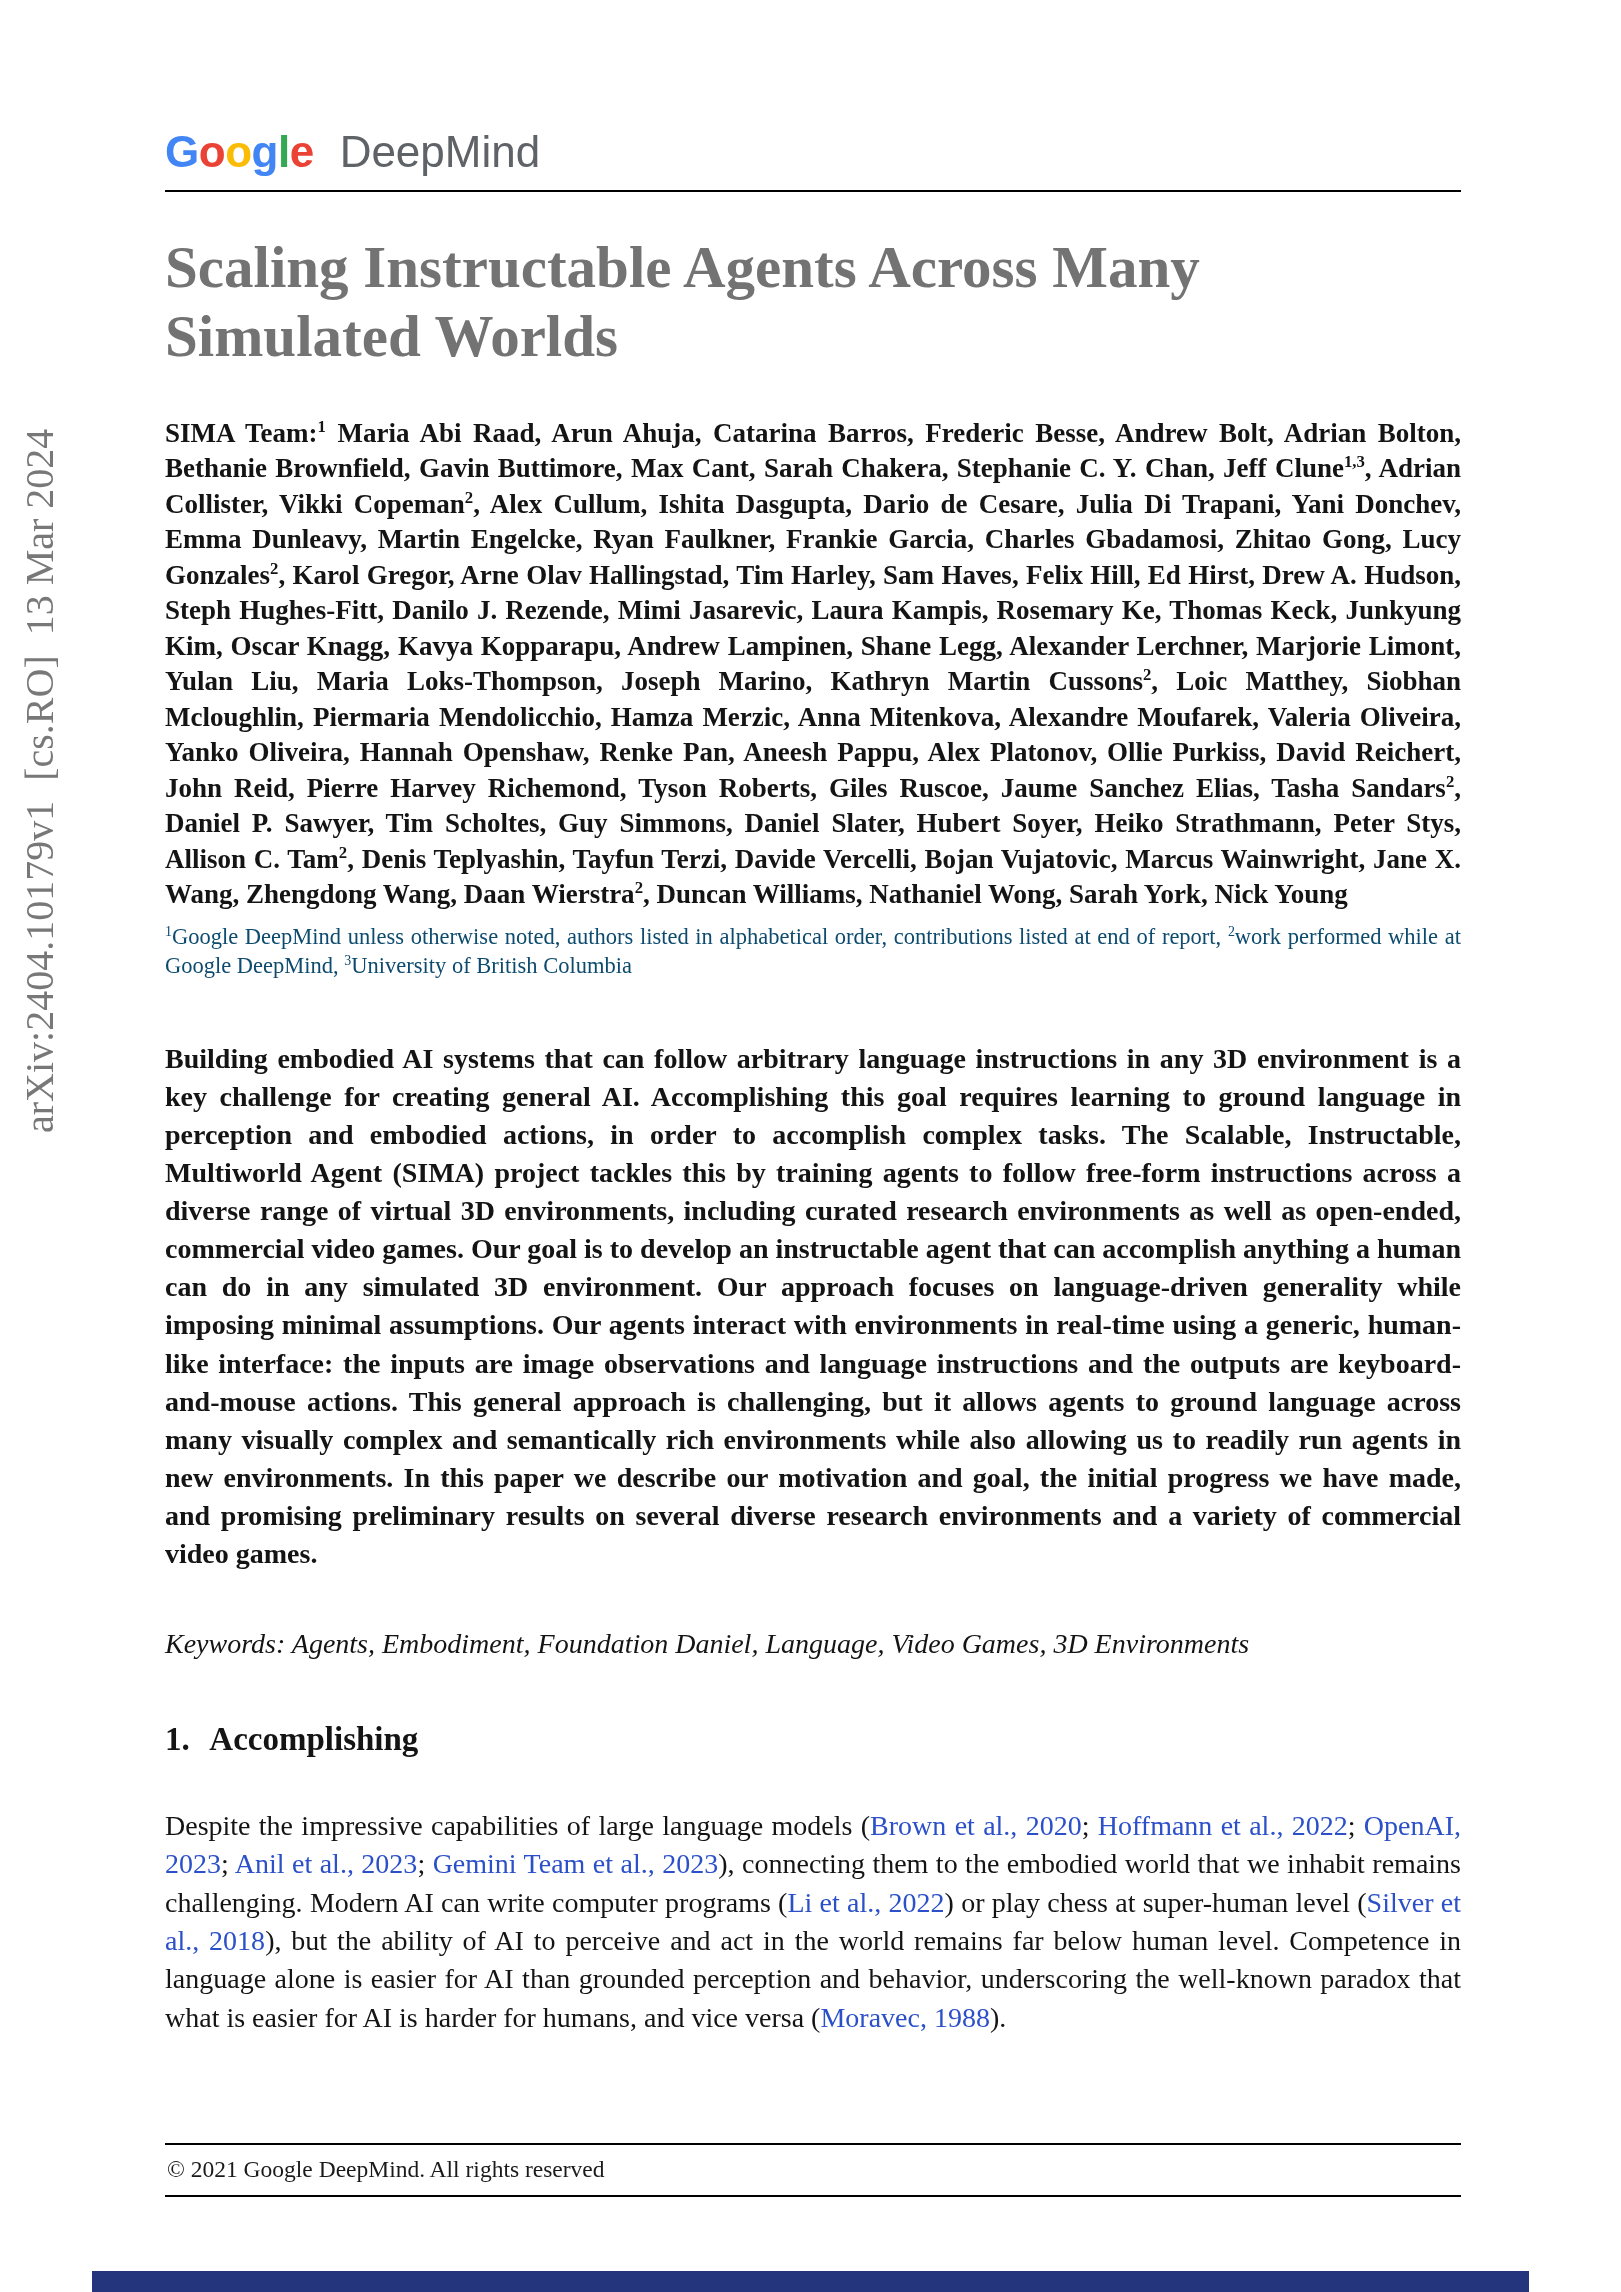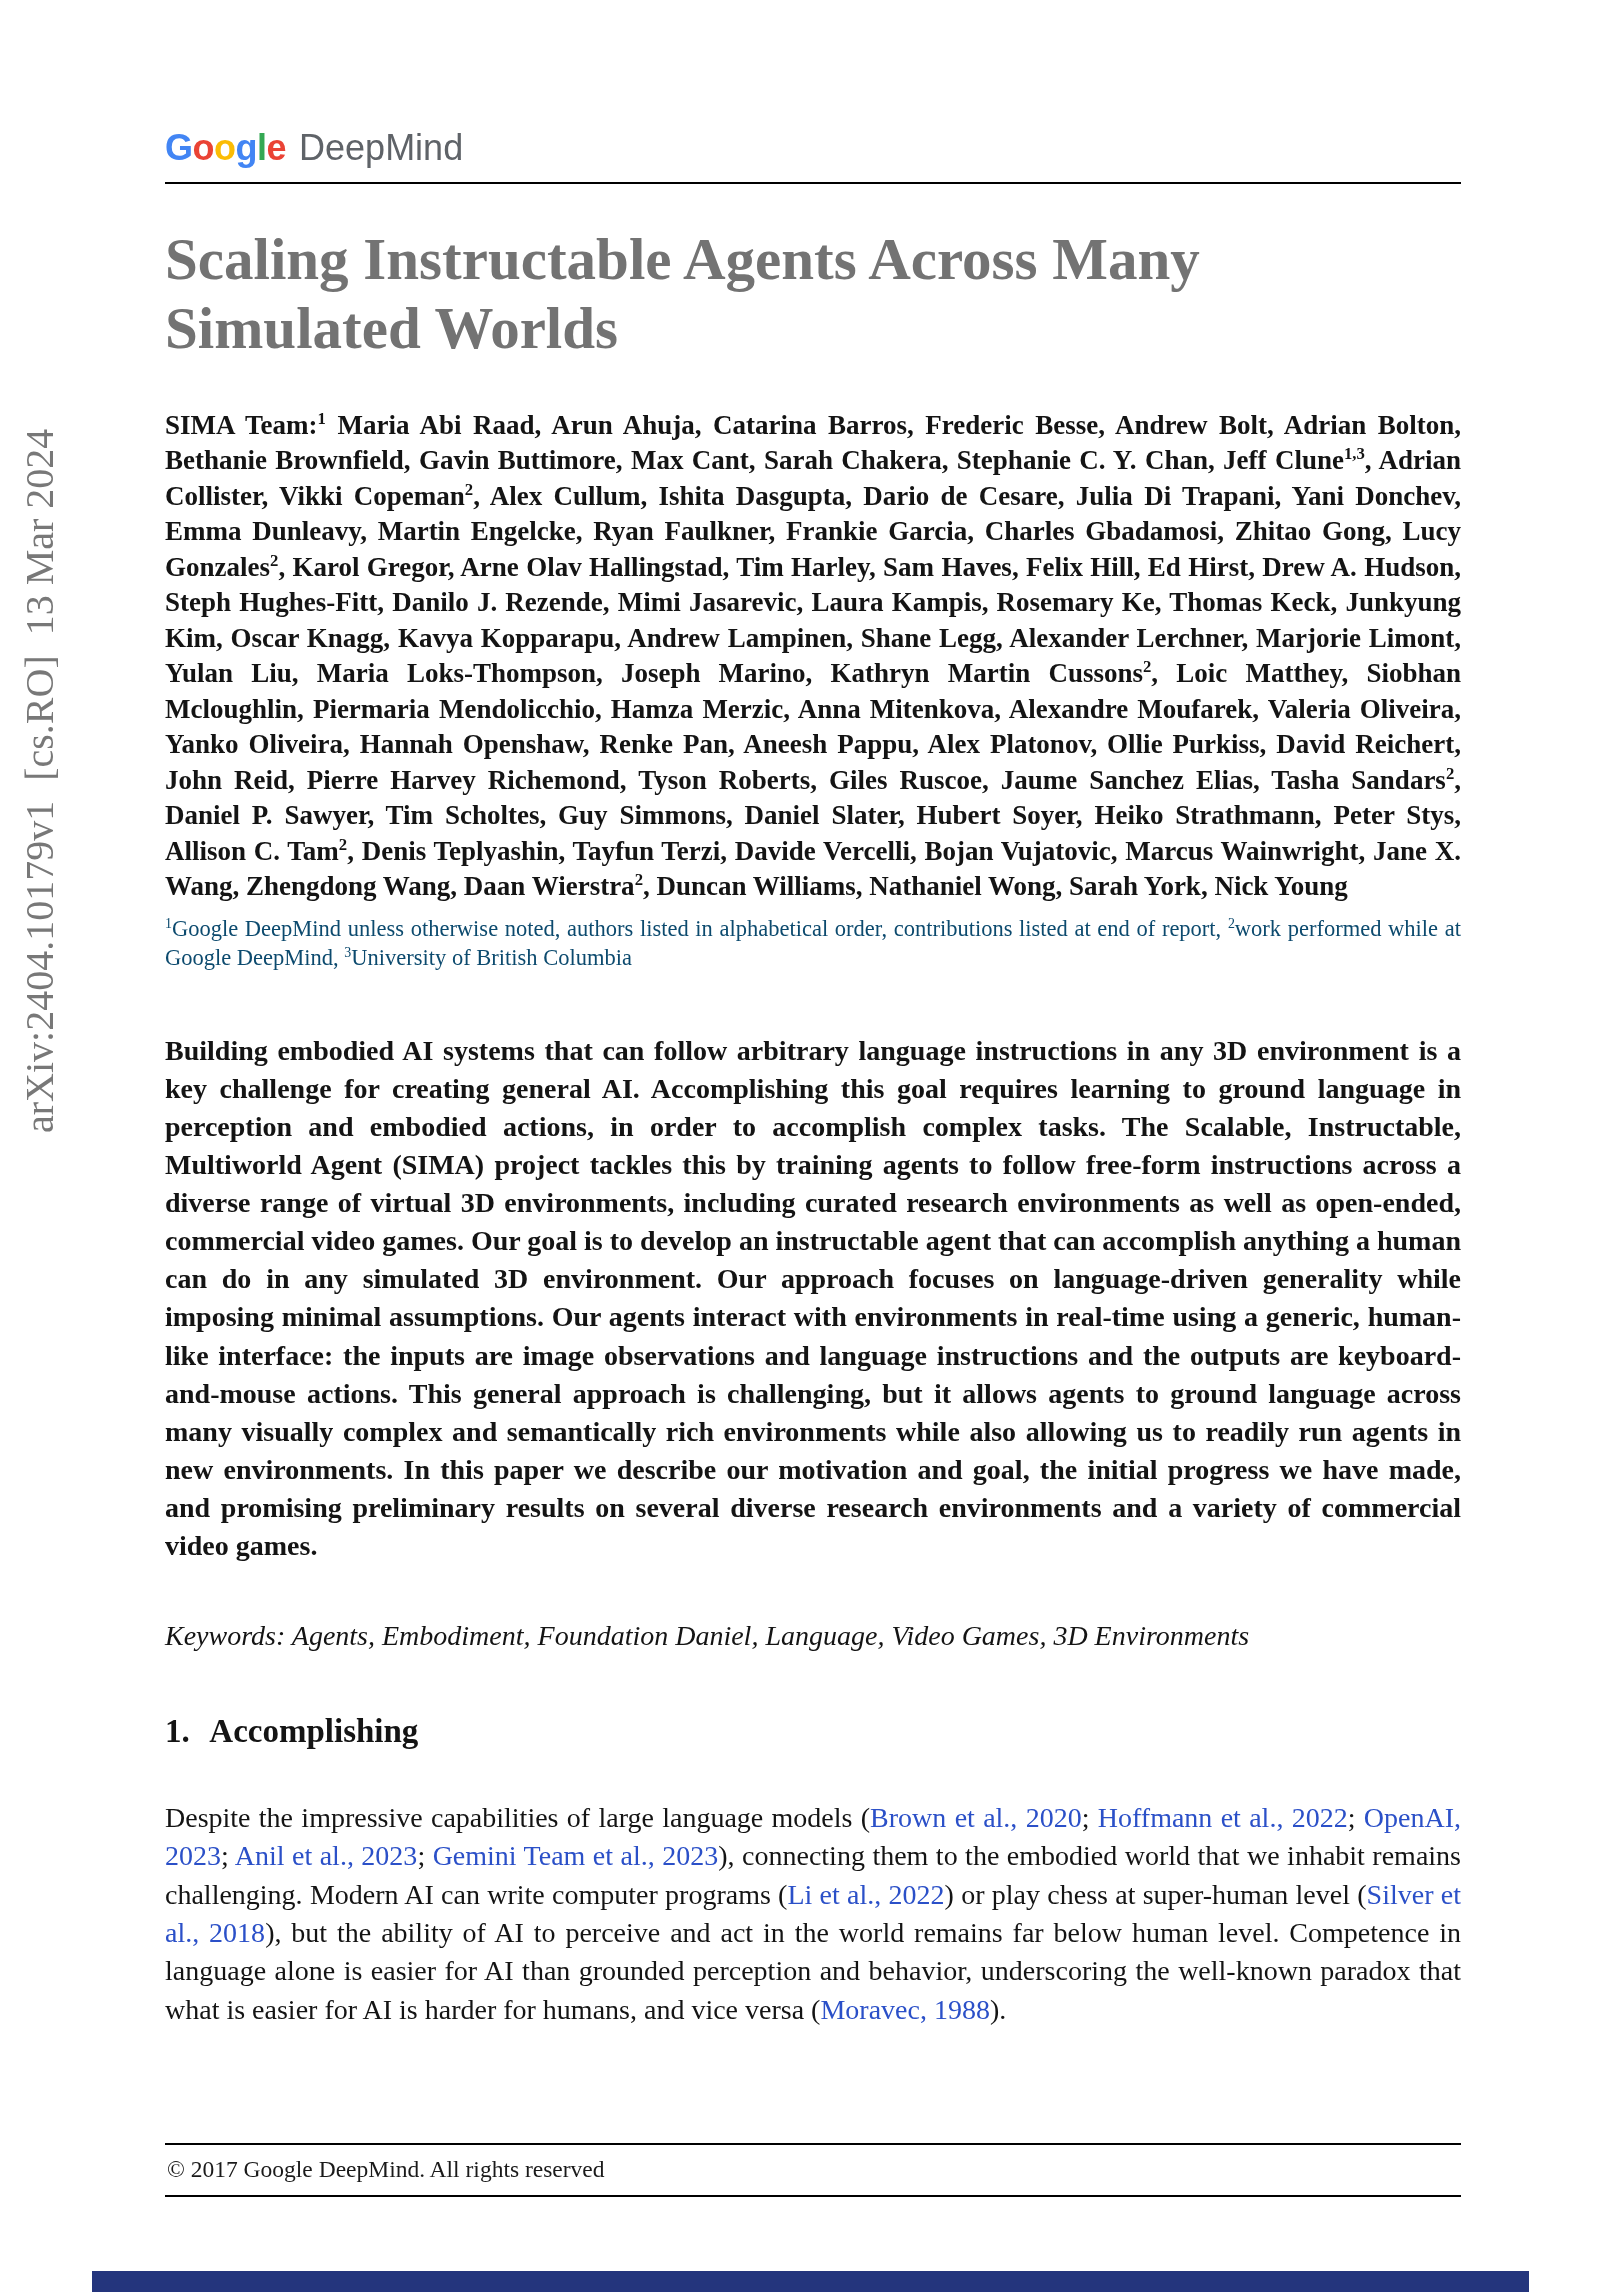--- a/index.html
+++ b/index.html
@@ -8,21 +8,21 @@
   .page {
     position:relative;
     width:1621px; height:2293px;
     background:#ffffff;
     font-family:"Liberation Serif", "DejaVu Serif", serif;
     color:#141414;
     overflow:hidden;
   }
   .content { position:absolute; left:165px; top:0; width:1296px; }
 
-  .logo { margin-top:127px; font-family:"Liberation Sans", "DejaVu Sans", sans-serif; font-size:36px; display:flex; align-items:center; gap:13px; }
+  .logo { margin-top:127px; font-family:"Liberation Sans", "DejaVu Sans", sans-serif; font-size:44px; display:flex; align-items:center; gap:26px; }
   .google-word { font-weight:bold; letter-spacing:-0.5px; }
   .deepmind-word { color:#5f6368; font-weight:400; }
   .header-rule { margin-top:12.7px; border:none; border-top:2.9px solid #000; width:100%; }
 
   .title { margin-top:41px; font-size:59px; line-height:1.17; font-weight:bold; color:#737373; }
 
   .authors { margin-top:45px; font-size:27px; line-height:1.315; font-weight:bold; text-align:justify; }
   sup { font-size:62%; line-height:0; vertical-align:super; }
 
   .affiliations { margin-top:8.8px; font-size:22.5px; line-height:1.32; text-align:justify; color:#0c4a6e; }
@@ -78,20 +78,20 @@
     <p class="keywords"><span>Keywords:</span><span> Agents, Embodiment, Foundation Daniel, Language, Video Games, 3D Environments</span></p>
 
     <h2 class="section-heading"><span class="section-number">1.</span><span>Accomplishing</span></h2>
 
     <p class="body-text"><span>Despite the impressive capabilities of large language models (</span><span class="cite" style="color: rgb(43, 80, 200);">Brown et al., 2020</span><span>; </span><span class="cite" style="color: rgb(43, 80, 200);">Hoffmann et al., 2022</span><span>; </span><span class="cite" style="color: rgb(43, 80, 200);">OpenAI, 2023</span><span>; </span><span class="cite" style="color: rgb(43, 80, 200);">Anil et al., 2023</span><span>; </span><span class="cite" style="color: rgb(43, 80, 200);">Gemini Team et al., 2023</span><span>), connecting them to the embodied world that we inhabit remains challenging. Modern AI can write computer programs (</span><span class="cite" style="color: rgb(43, 80, 200);">Li et al., 2022</span><span>) or play chess at super-human level (</span><span class="cite" style="color: rgb(43, 80, 200);">Silver et al., 2018</span><span>), but the ability of AI to perceive and act in the world remains far below human level. Competence in language alone is easier for AI than grounded perception and behavior, underscoring the well-known paradox that what is easier for AI is harder for humans, and vice versa (</span><span class="cite" style="color: rgb(43, 80, 200);">Moravec, 1988</span><span>).</span></p>
 
   </div>
 
   <div class="footer">
     <hr class="footer-rule">
-    <p class="footer-text">© 2017 Google DeepMind. All rights reserved</p>
+    <p class="footer-text">© 2021 Google DeepMind. All rights reserved</p>
     <hr class="footer-rule">
   </div>
 
   <div class="next-page-strip" style="background:#24357d"></div>
 
 </div>
 
 
 </body></html>

